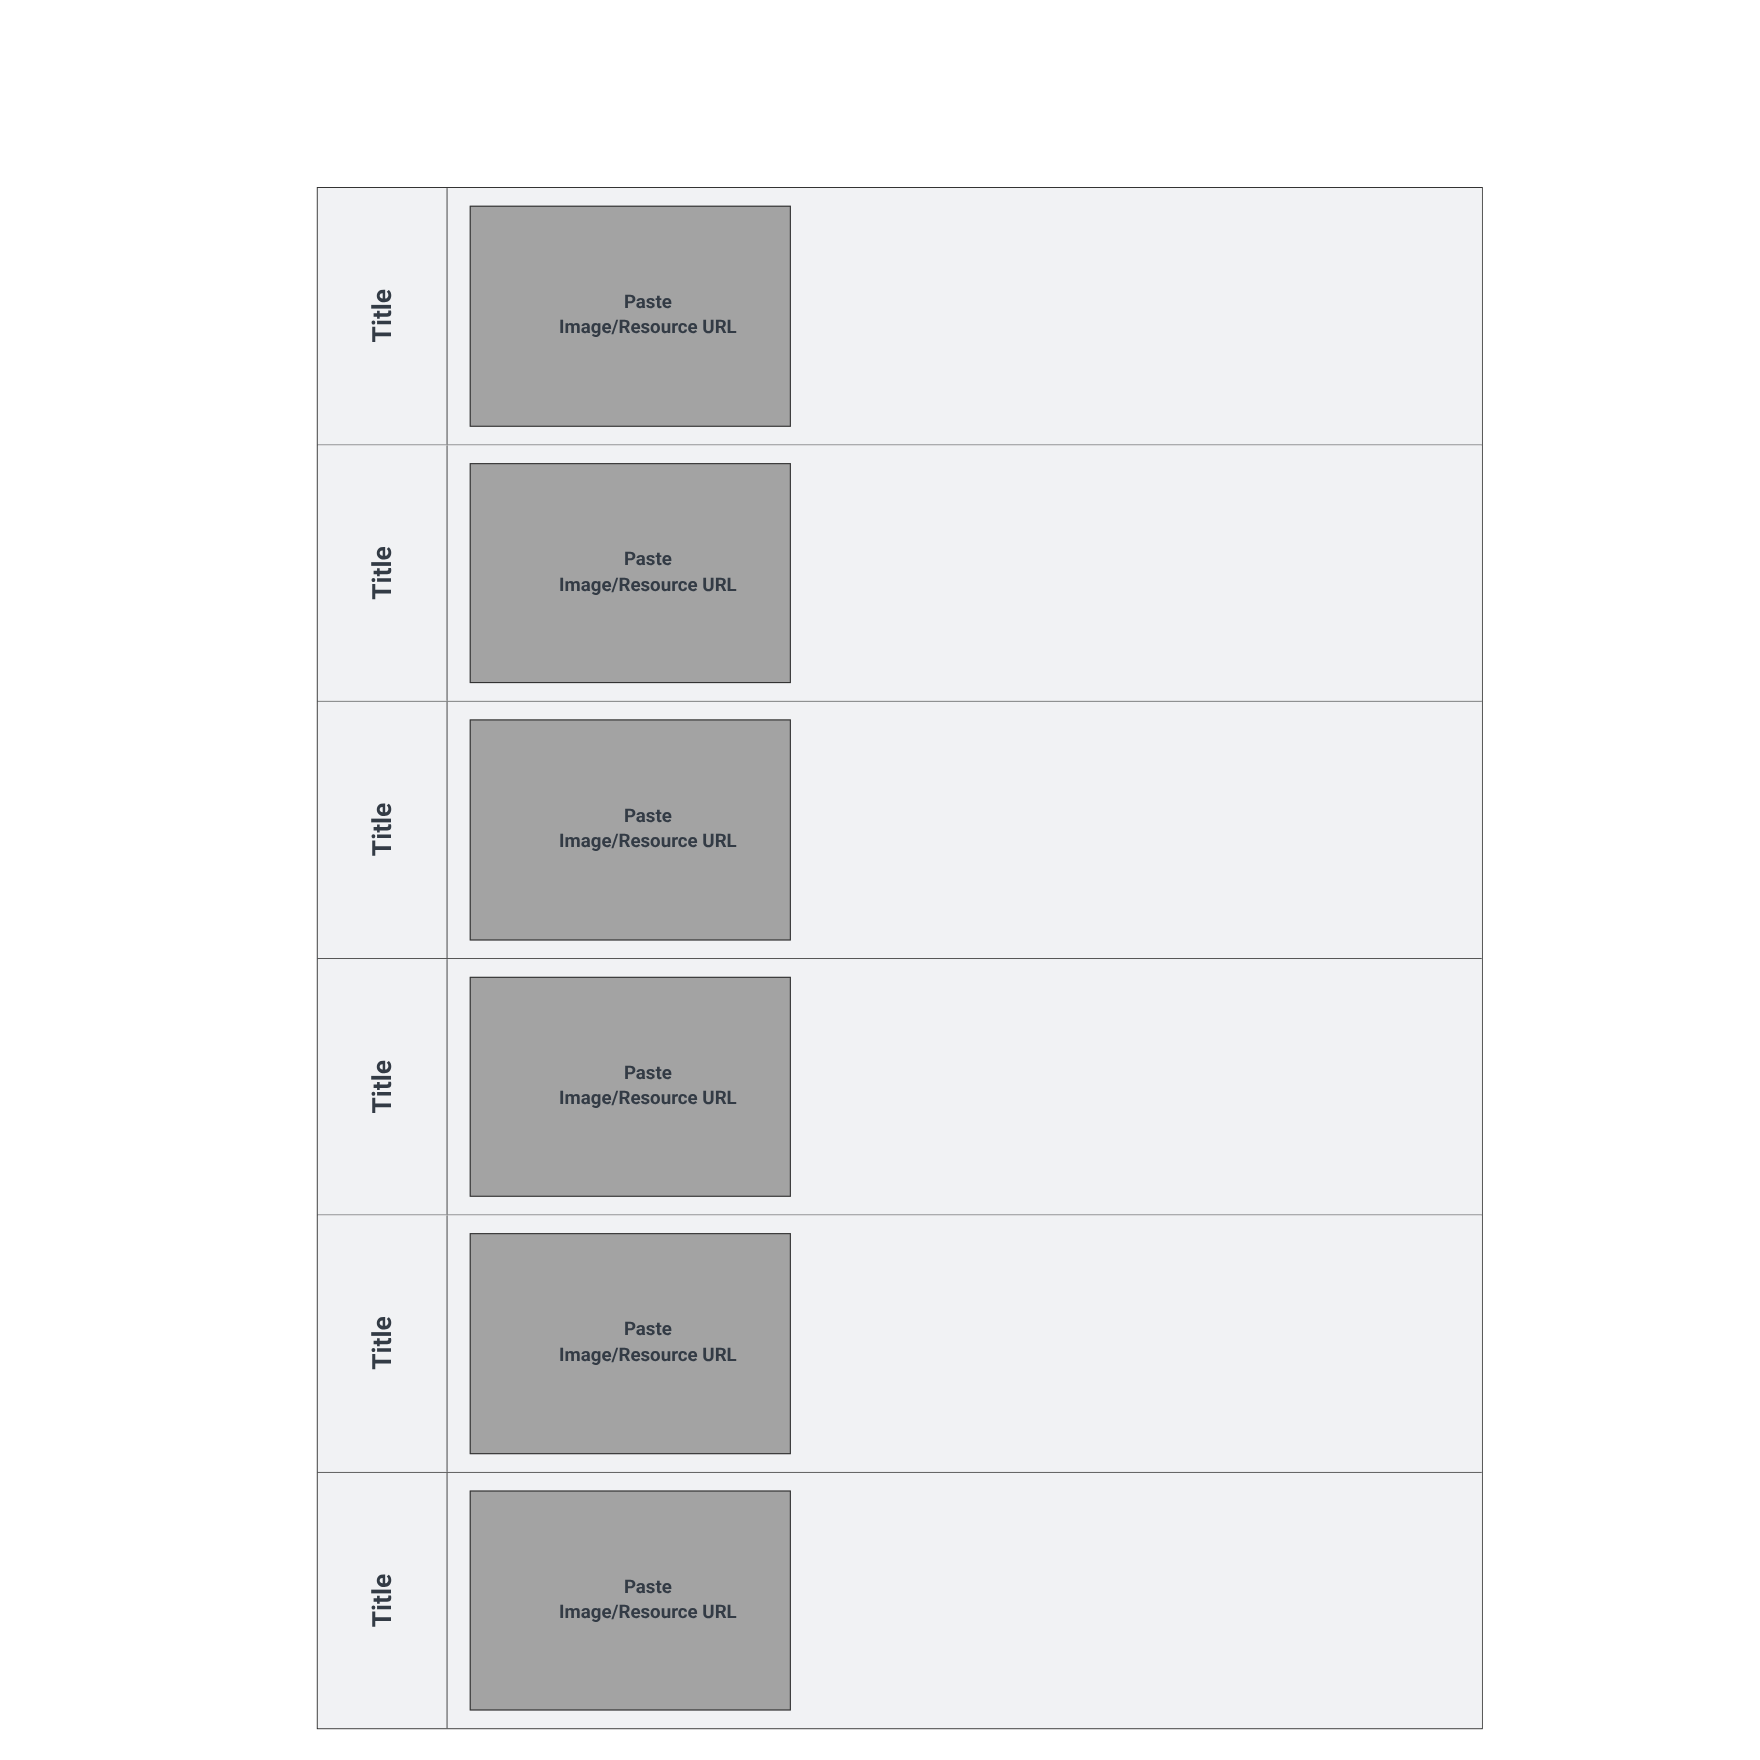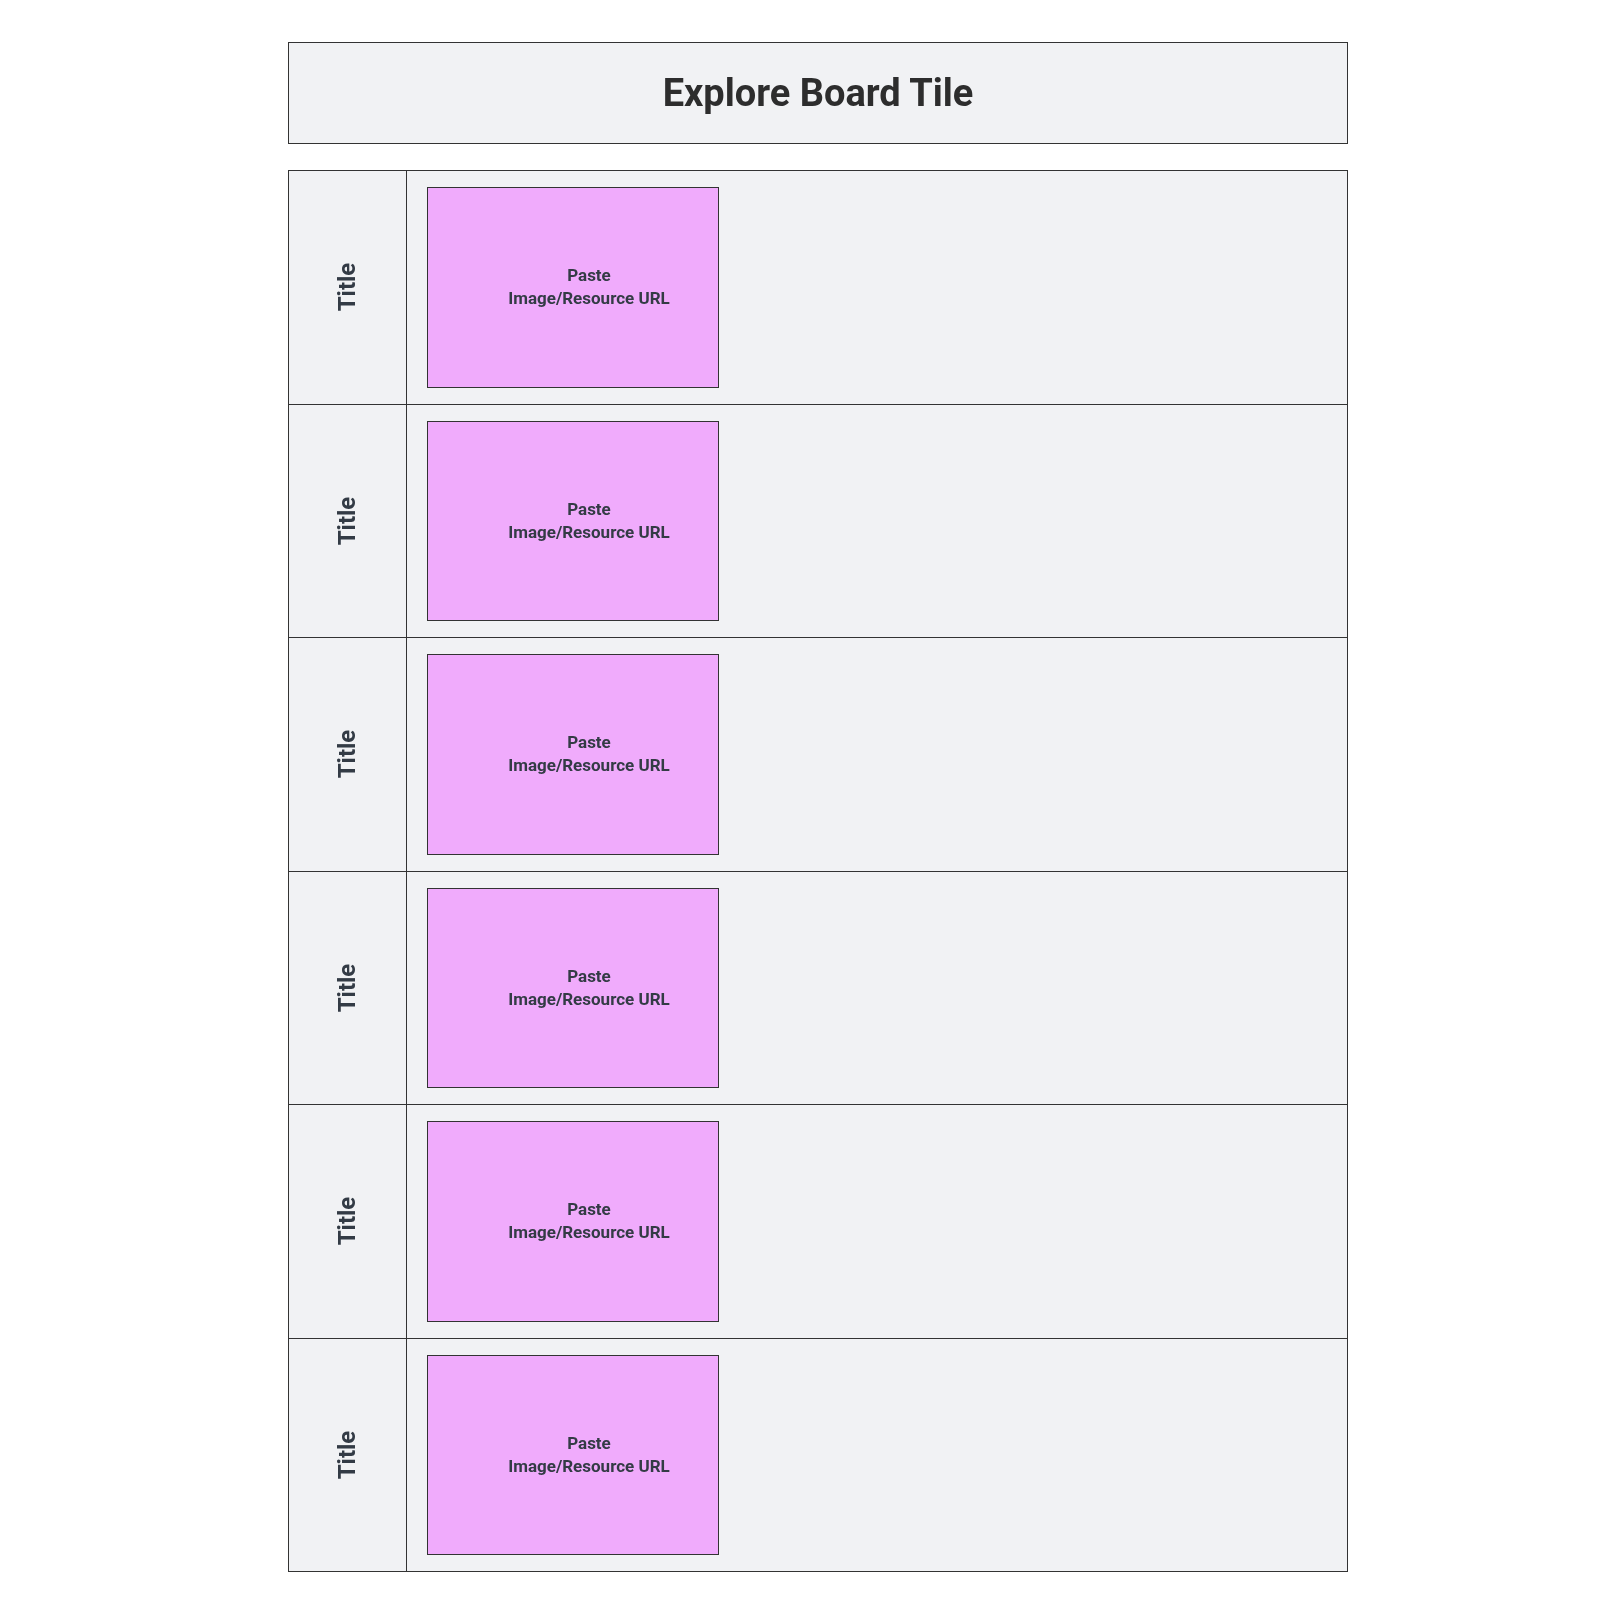--- a/index.html
+++ b/index.html
@@ -72,43 +72,40 @@
   }
   .content-cell {
     flex: 1;
     display: flex;
     align-items: stretch;
     background: #f1f2f4;
     padding: 16px 20px;
   }
   .image-placeholder {
     width: 292px;
-    background: #f0abfc;
+    background: #a3a3a3;
     border: 1.5px solid #333;
     display: flex;
     align-items: center;
     justify-content: center;
     text-align: center;
     padding-left: 32px;
   }
   .placeholder-text {
     font-size: 17px;
     font-weight: 700;
     color: #333b45;
     line-height: 1.35;
   }
 </style>
 </head>
 <body>
 
 <div class="canvas">
 
-  <div class="header-box">
-    <div class="header-title">Explore Board Tile</div>
-  </div>
 
   <div class="grid-container">
 
     <div class="row">
       <div class="title-cell">
         <div class="title-label">Title</div>
       </div>
       <div class="content-cell">
         <div class="image-placeholder">
           <div class="placeholder-text">

